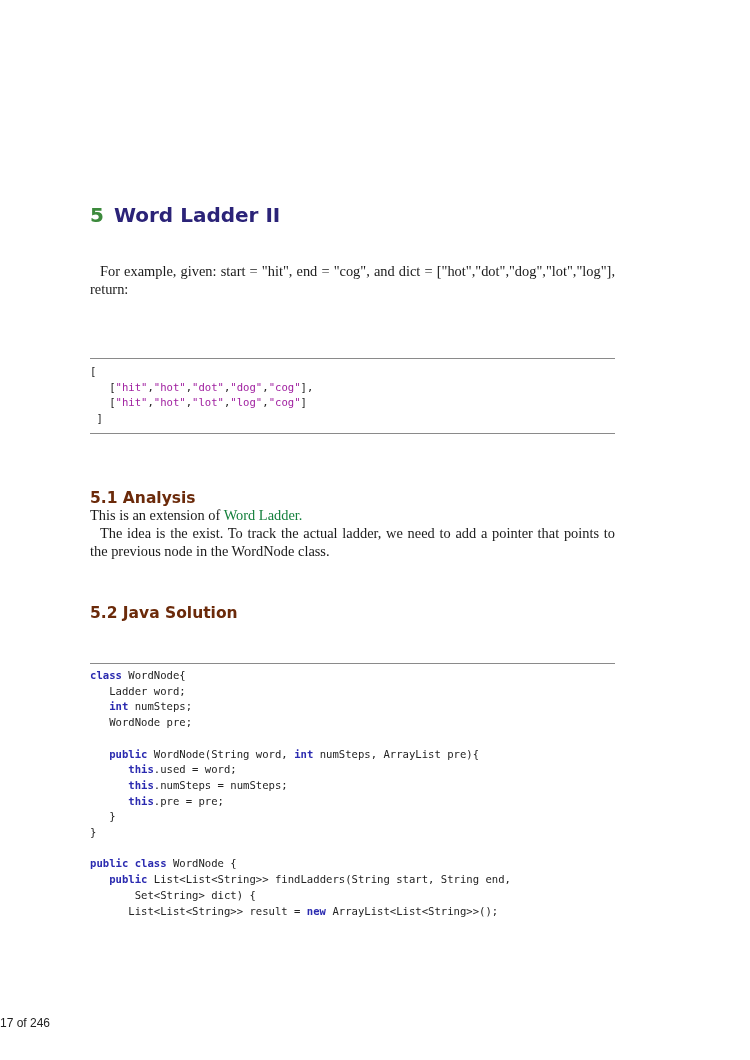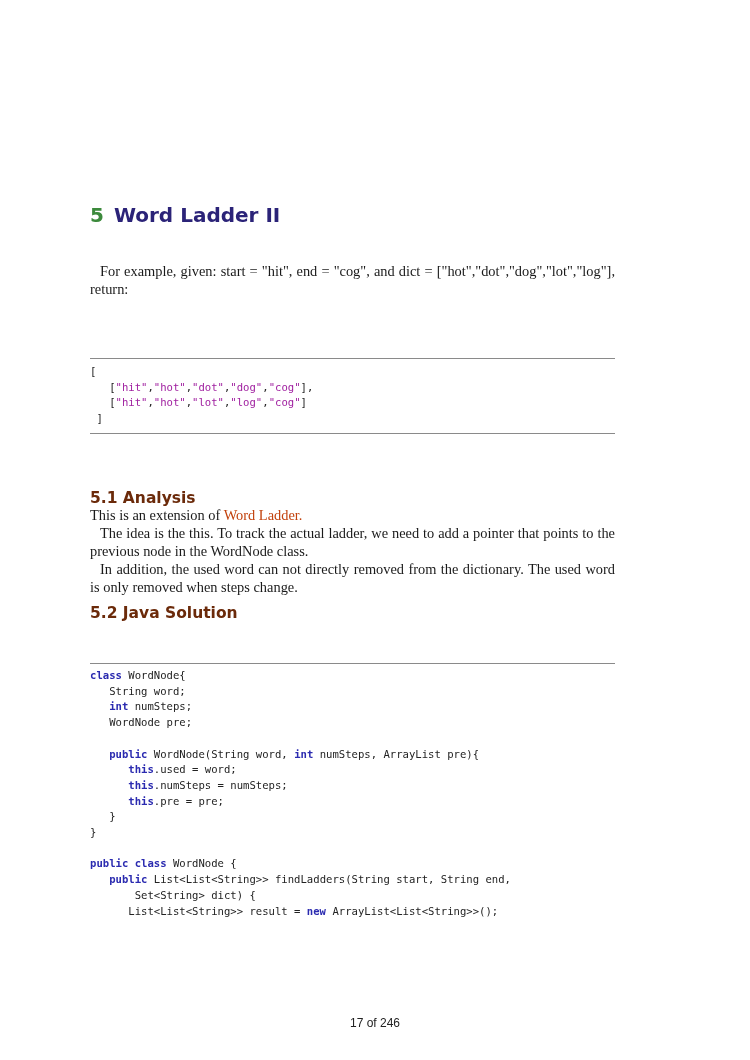--- a/index.html
+++ b/index.html
@@ -10,22 +10,22 @@
          font-family:"DejaVu Sans",sans-serif; font-weight:bold; font-size:20px; color:#2b2378; white-space:nowrap; }
   .chapter-num { color:#3c8a3c; margin-right:10px; }
   .para { font-family:"Liberation Serif","DejaVu Serif",serif; font-size:14.4px; line-height:18px; margin:0; text-align:justify; }
   .indent { text-indent:10px; }
   .intro { position:absolute; top:262px; left:0; width:525px; }
   .code-block { position:absolute; left:0; width:525px; border-top:1.2px solid #8a8a8a; border-bottom:1.2px solid #8a8a8a; }
   .code { font-family:"DejaVu Sans Mono","Liberation Mono",monospace; font-size:10.6px; line-height:15.7px; margin:0; white-space:pre; color:#222; }
   .kw { color:#2b2bb0;font-weight:bold; }
   .str { color:#a020a0; }
   .section-title { position:absolute; left:0; margin:0; font-family:"DejaVu Sans",sans-serif; font-weight:bold; font-size:15.5px; color:#6b2a0a; }
-  .link { color:#c2410c; }
-  .footer { position:absolute; top:1016px; left:0; width:750px; text-align:center;
+  .link { color:#15803d; }
+  .footer { position:absolute; top:1016px; left:0; width:750px; text-align:left;
          font-family:"Liberation Sans","DejaVu Sans",sans-serif; font-size:12px; color:#222; }
 </style>
 </head>
 <body>
 
 <div class="page">
 
   <h1 class="chapter-title">
     <span class="chapter-num">5</span><span>Word Ladder II</span>
   </h1>
@@ -38,29 +38,28 @@
     <pre class="code" id="example-code"><span>[
 </span><span>   [</span><span class="str">"hit"</span><span>,</span><span class="str">"hot"</span><span>,</span><span class="str">"dot"</span><span>,</span><span class="str">"dog"</span><span>,</span><span class="str">"cog"</span><span>],
 </span><span>   [</span><span class="str">"hit"</span><span>,</span><span class="str">"hot"</span><span>,</span><span class="str">"lot"</span><span>,</span><span class="str">"log"</span><span>,</span><span class="str">"cog"</span><span>]
 </span><span> ]</span></pre>
   </div>
 
   <h2 class="section-title" style="top:469px;margin-top:20px;">5.1 Analysis</h2>
 
   <div style="position:absolute; top:506px; left:0; width:525px;">
     <p class="para"><span>This is an extension of </span><span class="link">Word Ladder.</span></p>
-    <p class="para indent">The idea is the this. To track the actual ladder, we need to add a pointer that points to the previous node in the WordNode class.</p>
-    <p class="para indent">In addition, the used word can not directly removed from the dictionary. The used word is only removed when steps change.</p>
+    <p class="para indent">The idea is the exist. To track the actual ladder, we need to add a pointer that points to the previous node in the WordNode class.</p>
   </div>
 
   <h2 class="section-title" style="top:604px;">5.2 Java Solution</h2>
 
   <div class="code-block" style="top:663px; padding:4px 0 0 0; border-bottom:none; height:260px; overflow:hidden;">
     <pre class="code" id="java-code"><span><span class="kw">class</span><span> WordNode{</span></span>
-<span><span>   String word;</span></span>
+<span><span>   Ladder word;</span></span>
 <span><span>   </span><span class="kw">int</span><span> numSteps;</span></span>
 <span><span>   WordNode pre;</span></span>
 <span><span></span></span>
 <span><span>   </span><span class="kw">public</span><span> WordNode(String word, </span><span class="kw">int</span><span> numSteps, ArrayList pre){</span></span>
 <span><span>      </span><span class="kw">this</span><span>.used = word;</span></span>
 <span><span>      </span><span class="kw">this</span><span>.numSteps = numSteps;</span></span>
 <span><span>      </span><span class="kw">this</span><span>.pre = pre;</span></span>
 <span><span>   }</span></span>
 <span><span>}</span></span>
 <span><span></span></span>

